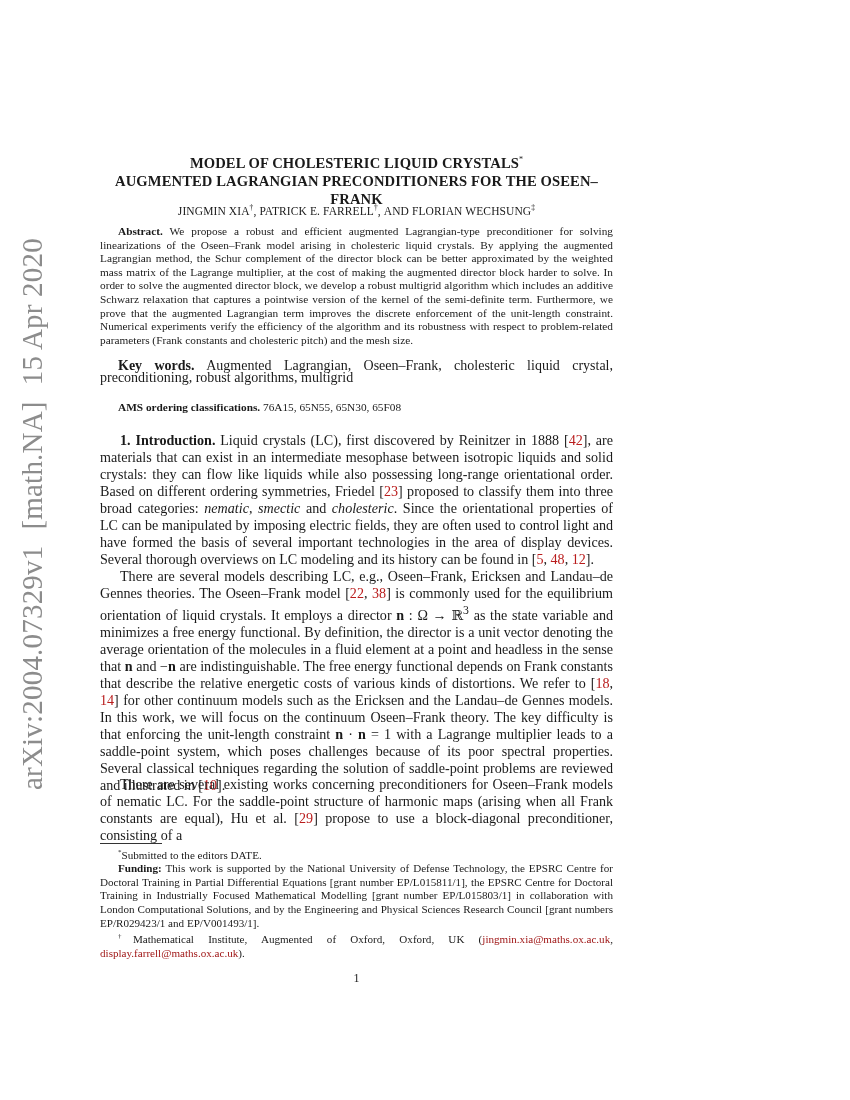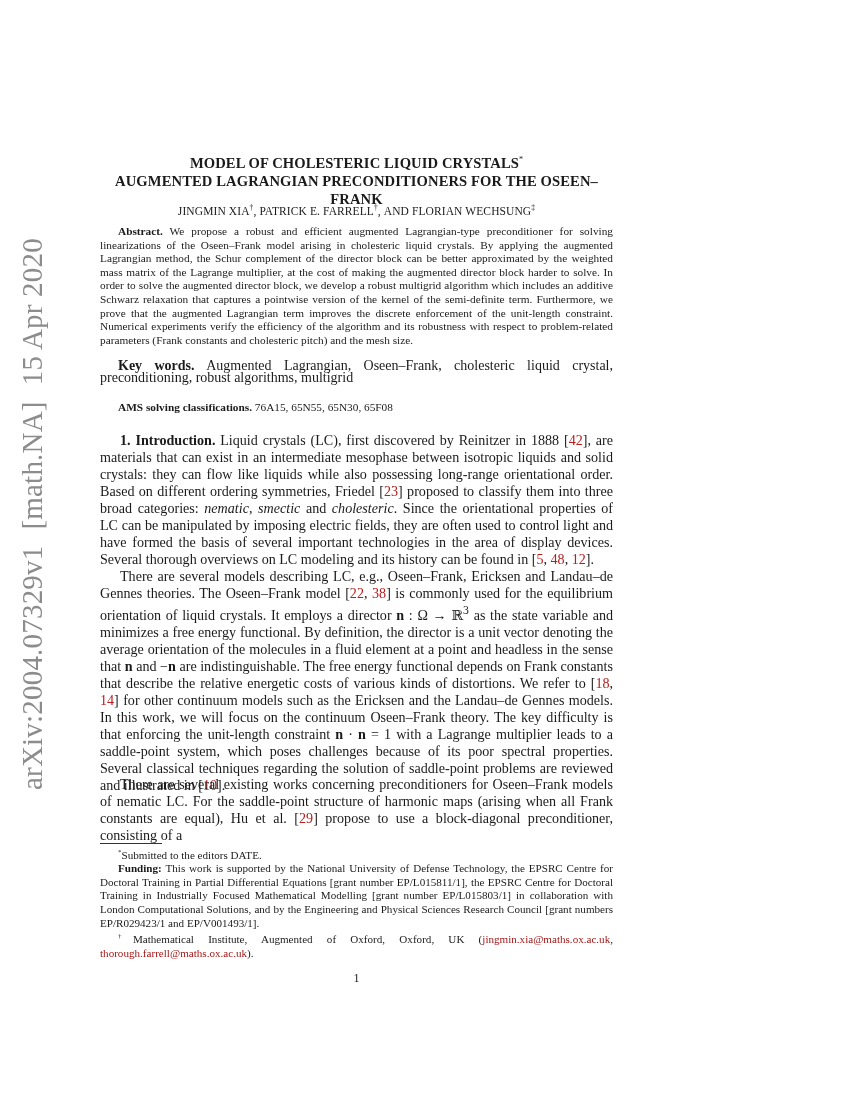--- a/index.html
+++ b/index.html
@@ -67,31 +67,31 @@
   </div>
 
   <div class="authors">
     <span>JINGMIN XIA</span><sup>†</sup><span>, </span><span>PATRICK E. FARRELL</span><sup>†</sup><span>, </span><span class="sc">AND </span><span>FLORIAN WECHSUNG</span><sup>‡</sup>
   </div>
 
   <div class="abstract"><span class="bold">Abstract.</span><span> We propose a robust and efficient augmented Lagrangian-type preconditioner for solving linearizations of the Oseen–Frank model arising in cholesteric liquid crystals.  By applying the augmented Lagrangian method, the Schur complement of the director block can be better approximated by the weighted mass matrix of the Lagrange multiplier, at the cost of making the augmented director block harder to solve.  In order to solve the augmented director block, we develop a robust multigrid algorithm which includes an additive Schwarz relaxation that captures a pointwise version of the kernel of the semi-definite term.  Furthermore, we prove that the augmented Lagrangian term improves the discrete enforcement of the unit-length constraint.  Numerical experiments verify the efficiency of the algorithm and its robustness with respect to problem-related parameters (Frank constants and cholesteric pitch) and the mesh size.</span></div>
 
   <div class="keywords"><span class="bold">Key words.</span><span>  Augmented Lagrangian, Oseen–Frank, cholesteric liquid crystal, preconditioning, robust algorithms, multigrid</span></div>
 
-  <div class="ams"><span class="bold">AMS solving classifications.</span><span> 76A15, 65N55, 65N30, 65F08</span></div>
+  <div class="ams"><span class="bold">AMS ordering classifications.</span><span> 76A15, 65N55, 65N30, 65F08</span></div>
 
   <div class="body-text p1"><span class="bold">1. Introduction.</span><span> Liquid crystals (LC), first discovered by Reinitzer in 1888 [</span><a class="cite">42</a><span>], are materials that can exist in an intermediate mesophase between isotropic liquids and solid crystals: they can flow like liquids while also possessing long-range orientational order.  Based on different ordering symmetries, Friedel [</span><a class="cite">23</a><span>] proposed to classify them into three broad categories: </span><em>nematic</em><span>, </span><em>smectic</em><span> and </span><em>cholesteric</em><span>.  Since the orientational properties of LC can be manipulated by imposing electric fields, they are often used to control light and have formed the basis of several important technologies in the area of display devices.  Several thorough overviews on LC modeling and its history can be found in [</span><a class="cite">5</a><span>, </span><a class="cite">48</a><span>, </span><a class="cite">12</a><span>].</span></div>
 
   <div class="body-text p2"><span>There are several models describing LC, e.g., Oseen–Frank, Ericksen and Landau–de Gennes theories.  The Oseen–Frank model [</span><a class="cite">22</a><span>, </span><a class="cite">38</a><span>] is commonly used for the equilibrium orientation of liquid crystals.  It employs a director </span><span class="vec">n</span><span> : Ω → ℝ</span><sup>3</sup><span> as the state variable and minimizes a free energy functional.  By definition, the director is a unit vector denoting the average orientation of the molecules in a fluid element at a point and headless in the sense that </span><span class="vec">n</span><span> and −</span><span class="vec">n</span><span> are indistinguishable.  The free energy functional depends on Frank constants that describe the relative energetic costs of various kinds of distortions.  We refer to [</span><a class="cite">18</a><span>, </span><a class="cite">14</a><span>] for other continuum models such as the Ericksen and the Landau–de Gennes models.  In this work, we will focus on the continuum Oseen–Frank theory.  The key difficulty is that enforcing the unit-length constraint </span><span class="vec">n</span><span> · </span><span class="vec">n</span><span> = 1</span><span> with a Lagrange multiplier leads to a saddle-point system, which poses challenges because of its poor spectral properties.  Several classical techniques regarding the solution of saddle-point problems are reviewed and illustrated in [</span><a class="cite">10</a><span>].</span></div>
 
   <div class="body-text p3"><span>There are several existing works concerning preconditioners for Oseen–Frank models of nematic LC.  For the saddle-point structure of harmonic maps (arising when all Frank constants are equal), Hu et al. [</span><a class="cite">29</a><span>] propose to use a block-diagonal preconditioner, consisting of a</span></div>
 
   <div class="fn-rule"></div>
 
   <div class="footnotes">
     <p class="fn"><sup>*</sup><span>Submitted to the editors DATE.</span></p>
     <p class="fn"><span class="bold">Funding:</span><span> This work is supported by the National University of Defense Technology, the EPSRC Centre for Doctoral Training in Partial Differential Equations [grant number EP/L015811/1], the EPSRC Centre for Doctoral Training in Industrially Focused Mathematical Modelling [grant number EP/L015803/1] in collaboration with London Computational Solutions, and by the Engineering and Physical Sciences Research Council [grant numbers EP/R029423/1 and EP/V001493/1].</span></p>
     <p class="fn fn-spread"><sup>†</sup><span>Mathematical Institute, Augmented of Oxford, Oxford, UK (</span><a class="email">jingmin.xia@maths.ox.ac.uk</a><span>, </span></p>
-    <p style="margin:0"><a class="email">thorough.farrell@maths.ox.ac.uk</a><span>).</span></p>
+    <p style="margin:0"><a class="email">display.farrell@maths.ox.ac.uk</a><span>).</span></p>
   </div>
 
   <div class="page-number">1</div>
 </div>
 
 </body></html>

